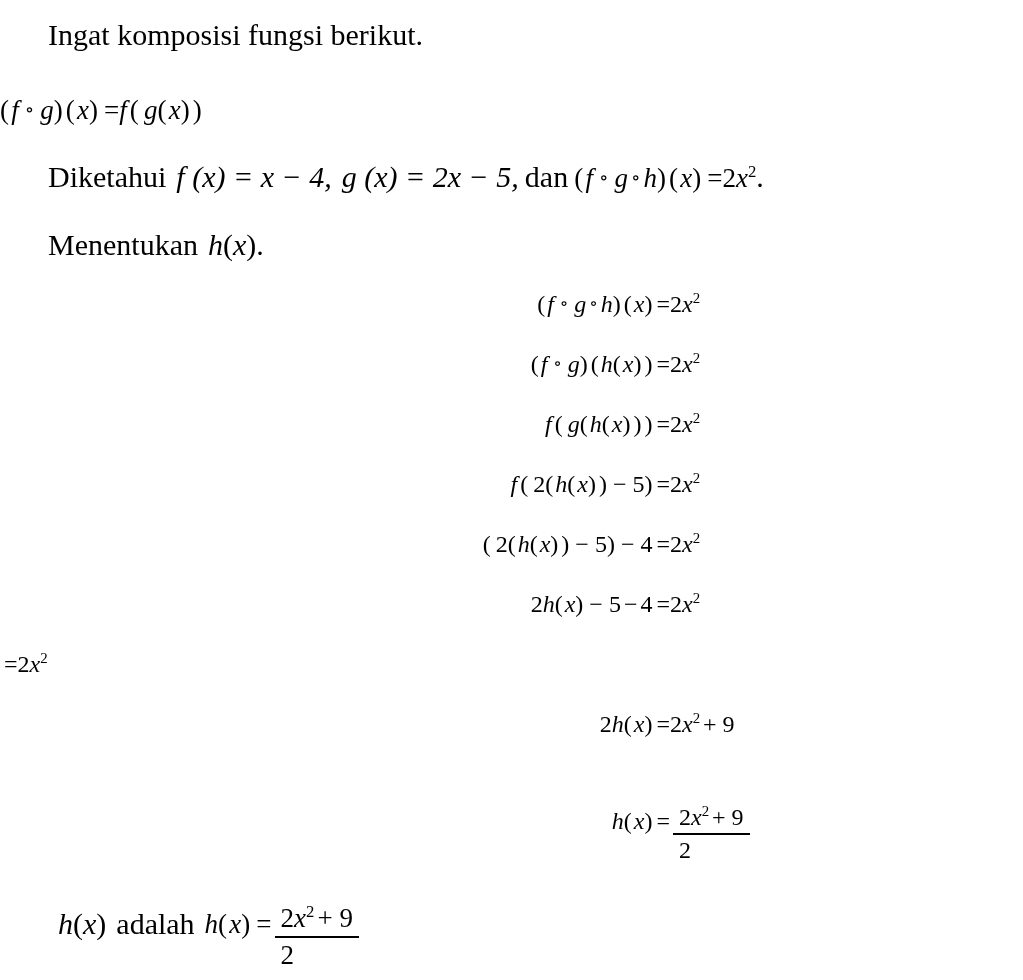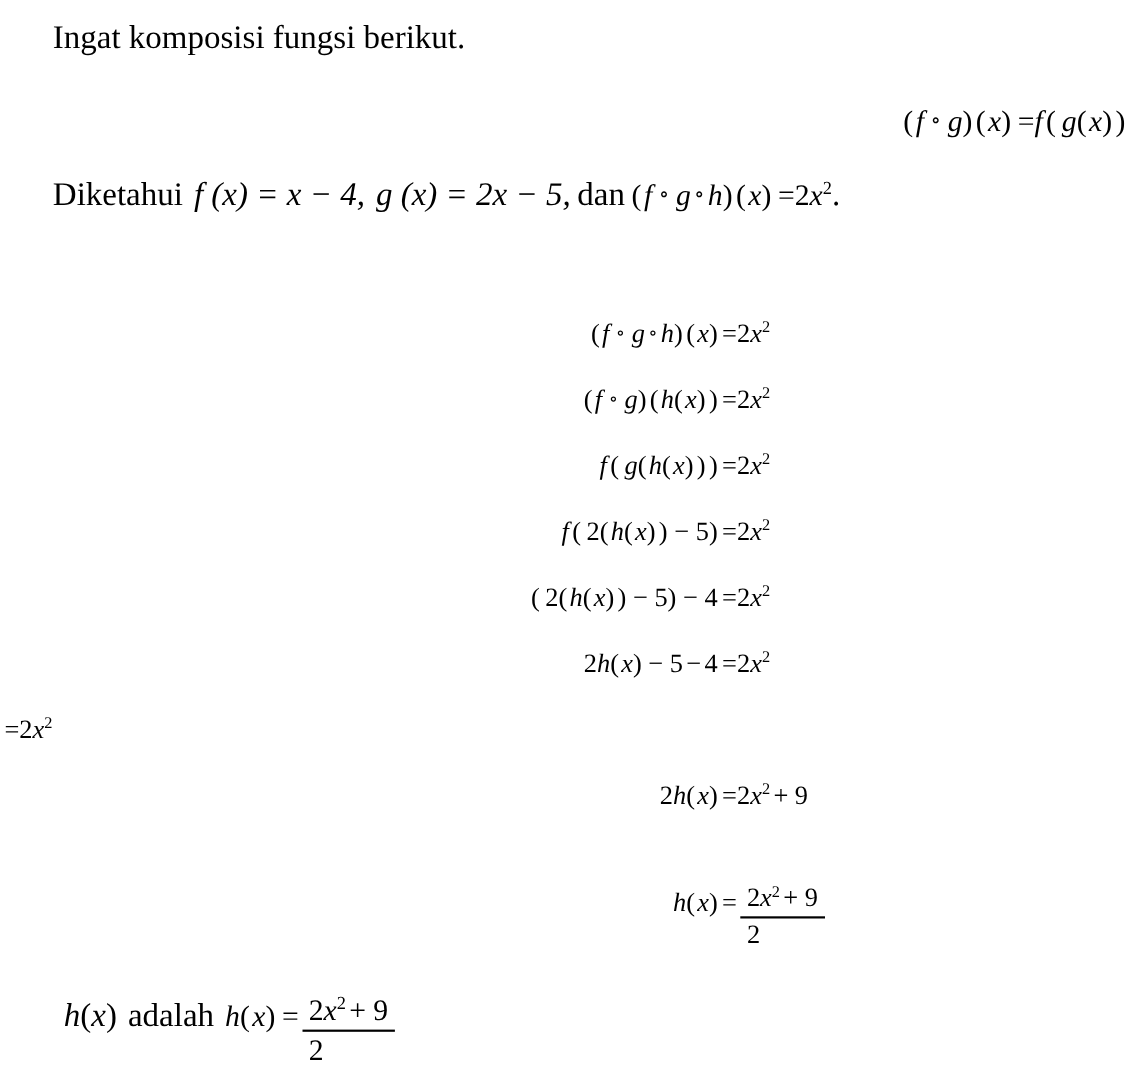--- a/index.html
+++ b/index.html
@@ -55,21 +55,21 @@
     font-style: normal;
     font-size: 0.72em;
     vertical-align: 0.16em;
   }
 
   
   .display-eq {
     position: absolute;
     left: 0;
     width: 1023px;
-    text-align: right;
+    text-align: left;
     font-size: 27px;
     white-space: nowrap;
   }
 
   
   .derivation {
     position: absolute;
     left: 0;
     top: 291px;
     width: 1023px;
@@ -155,20 +155,23 @@
   </div>
 
   <div class="display-eq" style="top:95px;">
     <span class="mo">( </span><span class="mi">f</span><span class="sp-med"></span><span class="ring">∘</span><span class="sp-med"></span><span class="mi">g</span><span class="mo">)</span><span class="sp-thin"></span><span class="mo">( </span><span class="mi">x</span><span class="mo">)</span><span class="sp-med"></span><span class="eqsign">=</span><span class="mi">f</span><span class="sp-thin"></span><span class="mo">( </span><span class="sp-thin"></span><span class="mi">g</span><span class="mo">( </span><span class="mi">x</span><span class="mo">)</span><span class="sp-thin"></span><span class="mo">)</span>
   </div>
 
   <div class="prose" style="top:162px;">
     <span>Diketahui</span><span class="sp-wide"></span><span class="mi">f (x) = x − 4,</span><span class="sp-wide"></span><span class="mi">g (x) = 2x − 5,</span><span class="sp-med"></span><span>dan</span><span class="sp-med"></span><span style="font-size:27px;"><span class="mo">( </span><span class="mi">f</span><span class="sp-med"></span><span class="ring">∘</span><span class="sp-med"></span><span class="mi">g</span><span class="sp-thin"></span><span class="ring">∘</span><span class="sp-thin"></span><span class="mi">h</span><span class="mo">)</span><span class="sp-thin"></span><span class="mo">( </span><span class="mi">x</span><span class="mo">)</span><span class="sp-med"></span><span class="eqsign">=</span><span class="mn">2</span><span class="mi">x</span><sup class="exp">2</sup></span><span>.</span>
   </div>
 
+  <div class="prose" style="top:230px;">
+    <span>Menentukan</span><span class="sp-wide"></span><span class="mi">h</span><span class="mo">(</span><span class="mi">x</span><span class="mo">)</span><span>.</span>
+  </div>
 
   <div class="derivation">
 
     <div class="deriv-row">
       <div class="deriv-lhs">
         <span class="mo">( </span><span class="mi">f</span><span class="sp-med"></span><span class="ring">∘</span><span class="sp-med"></span><span class="mi">g</span><span class="sp-thin"></span><span class="ring">∘</span><span class="sp-thin"></span><span class="mi">h</span><span class="mo">)</span><span class="sp-thin"></span><span class="mo">( </span><span class="mi">x</span><span class="mo">)</span>
       </div>
       <div class="deriv-rhs">
         <span class="eqsign">=</span><span class="mn">2</span><span class="mi">x</span><sup class="exp">2</sup>
       </div>

